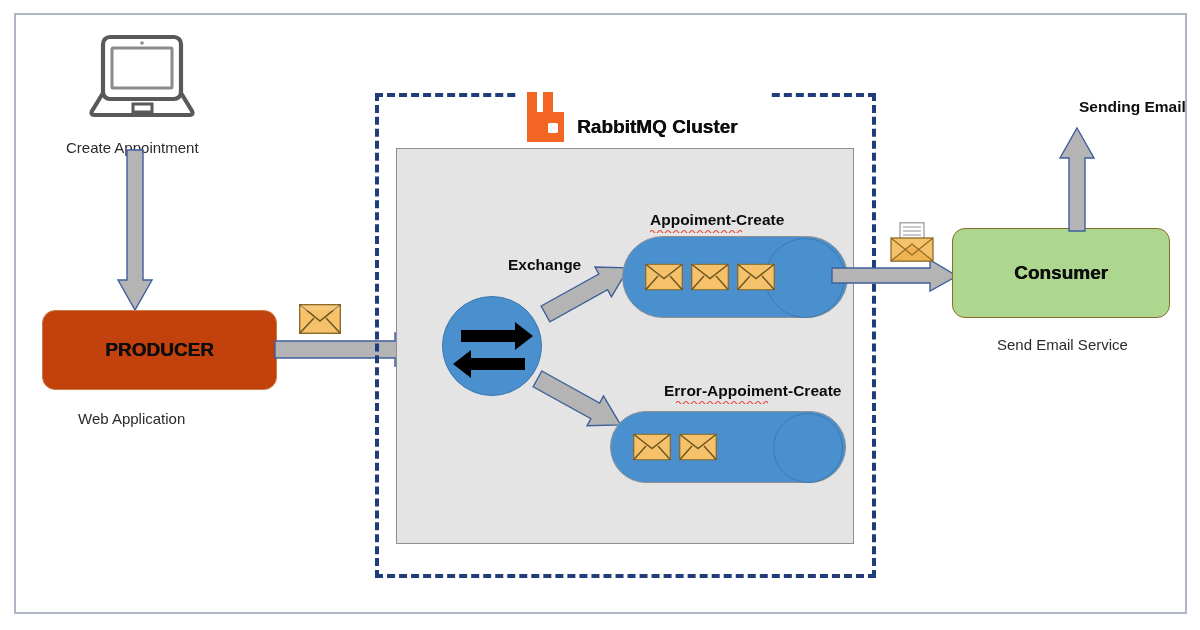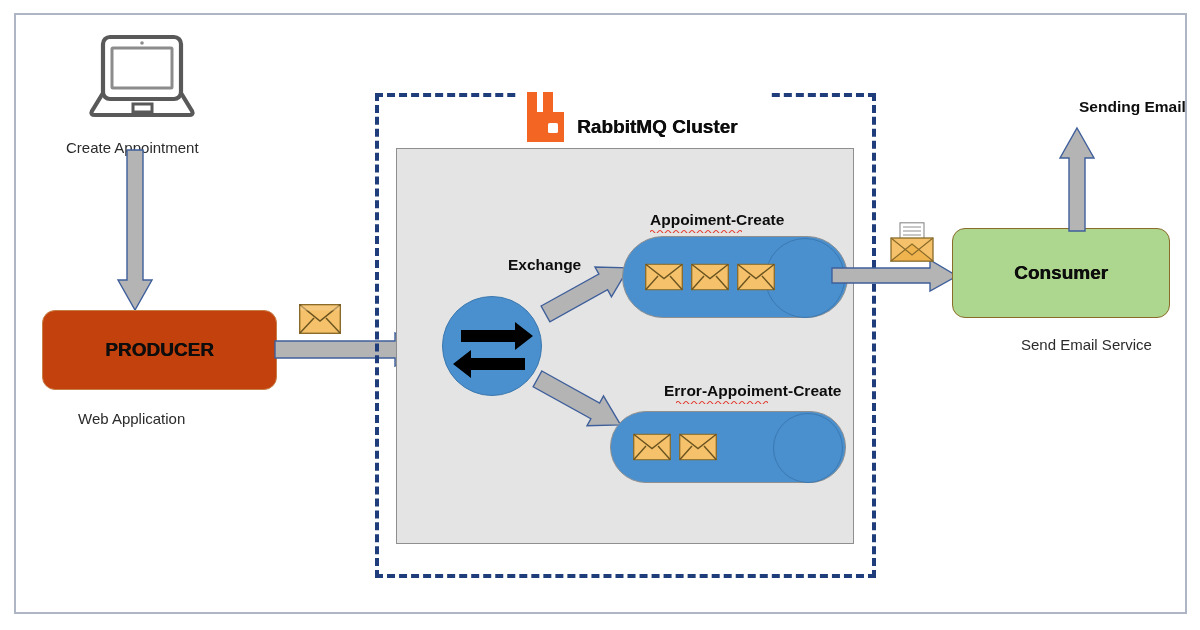--- a/index.html
+++ b/index.html
@@ -271,20 +271,20 @@
 
       <path d="M1 39 L22 22 L43 39 Z" fill="#f0b44f" stroke="#8a6b2a" stroke-width="1.2"></path>
 
       <path d="M1 16 L22 33 L43 16" fill="none" stroke="#8a6b2a" stroke-width="1.2"></path>
     </svg>
   </div>
 
   <div class="box-consumer">
     <span class="lbl-big" style="position:static;">Consumer</span>
   </div>
-  <div class="lbl lbl-plain" style="left:997px; top:336px;margin-left:24px;">Send Email Service</div>
+  <div class="lbl lbl-plain" style="left:997px; top:336px;">Send Email Service</div>
 
   <svg class="arrow-svg" style="left:1060px; top:128px;" width="42" height="104">
     <path d="M17 0 L34 30 L25 30 L25 103 L9 103 L9 30 L0 30 Z" fill="#b4b4b4" stroke="#3f5f9b" stroke-width="1.4"></path>
   </svg>
   <div class="lbl lbl-bold" style="left:1079px; top:98px;">Sending Email</div>
 
 </div>
 
 </body></html>

